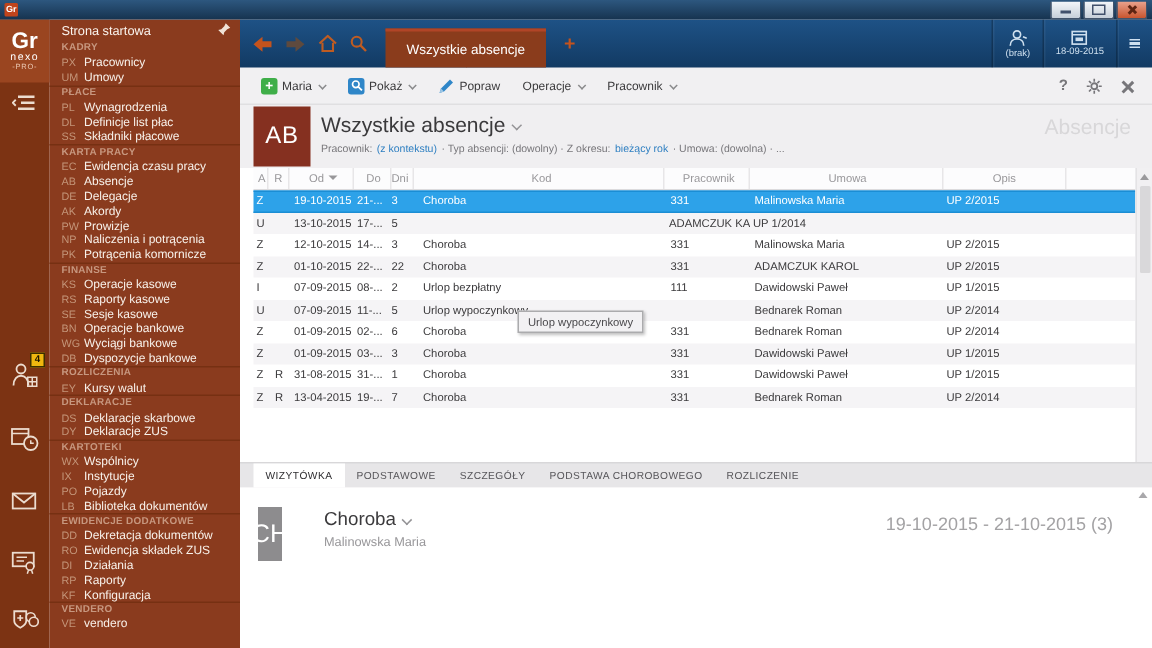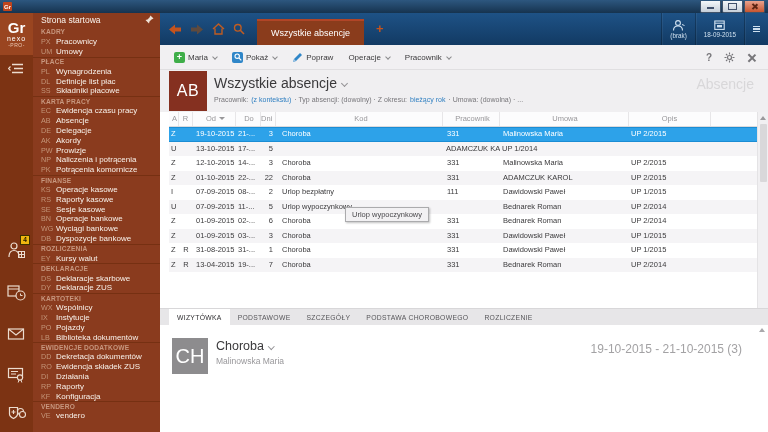--- a/index.html
+++ b/index.html
@@ -99,39 +99,39 @@
   .thead{height:14px;line-height:14px;border-bottom:1px solid #dcdbdd;background:#fcfcfd}
   .th{font-size:7.5px;color:#98979a;text-align:center;border-right:1px solid #e7e6e8;overflow:hidden;white-space:nowrap}
   .sort-caret{display:inline-block;margin-left:3px;vertical-align:1px;
     border-left:3px solid transparent;border-right:3px solid transparent;border-top:3px solid #98979a}
   .tr{height:14.5px;line-height:14.5px;font-size:7.5px;color:#3b3a3c}
   .tr:nth-child(even){background:#f5f4f6}
   .tr.sel{background:#2da2e9;color:#fff;border-top:1px solid #1b8dd4;border-bottom:1px solid #1b8dd4;
     height:12.5px;line-height:12.5px}
   .td{overflow:hidden;white-space:nowrap}
   .c0{padding-left:2px}.c1{text-align:center}.c2{padding-left:3px}.c3{padding-left:2px}
-  .c4{text-align:right;padding-right:3px}.c5{padding-left:6px}.c6{padding-left:4px}
+  .c4{padding-right:3px}.c5{padding-left:6px}.c6{padding-left:4px}
   .c7{padding-left:3px}.c8{padding-left:2px}
 
   .tooltip{position:absolute;left:345px;top:207px;height:11px;line-height:11px;padding:1px 6px;
     background:#f2f1f3;border:1px solid #ababad;font-size:7.5px;color:#4a494c;
     box-shadow:1px 1px 2px rgba(0,0,0,.25);z-index:5;white-space:nowrap}
 
   .vscroll{position:absolute;left:757px;top:112px;width:11px;height:196px;background:#f1f0f2;border-left:1px solid #e4e3e5;box-sizing:border-box}
   .up-arrow{margin:4px auto 0;width:0;height:0;border-left:3px solid transparent;border-right:3px solid transparent;border-bottom:4px solid #9a999c}
   .thumb{margin:4px auto 0;width:7px;height:58px;background:#d9d8da;border-radius:1px}
 
   
   .dtabbar{position:absolute;left:160px;top:308px;width:608px;height:17px;background:#e7e6e8;
     border-top:1px solid #d8d7d9;display:flex;align-items:stretch;box-sizing:border-box;padding-left:9px}
   .dtab{display:flex;align-items:center;padding:0 8px;font-size:6.8px;letter-spacing:.3px;color:#57565a;white-space:nowrap}
   .dtab.active{background:#fff;color:#2f2e31}
   .details{position:absolute;left:160px;top:325px;width:608px;height:107px;background:#fff}
-  .avatar{position:absolute;left:12px;top:13px;width:36px;height:36px;background:#8d8c8e;color:#fff;
-    font-size:20px;display:flex;align-items:center;justify-content:center}
+  .avatar{position:absolute;left:12px;top:13px;width:16px;height:36px;background:#8d8c8e;color:#fff;
+    font-size:17px;display:flex;align-items:center;justify-content:center}
   .dtype{position:absolute;left:56px;top:14px;font-size:12.5px;color:#3b3a3c;display:flex;align-items:center}
   .dtype .cv{width:3.5px;height:3.5px;margin-left:5px;border-color:#949396}
   .dperson{position:absolute;left:56px;top:31px;font-size:8.5px;color:#98979a}
   .drange{position:absolute;right:26px;top:17px;font-size:12px;color:#a3a2a4;white-space:nowrap}
   .dscroll{position:absolute;right:3px;top:3px;width:0;height:0;
     border-left:3px solid transparent;border-right:3px solid transparent;border-bottom:4px solid #a9a8ab}
 </style>
 </head>
 <body>
 

